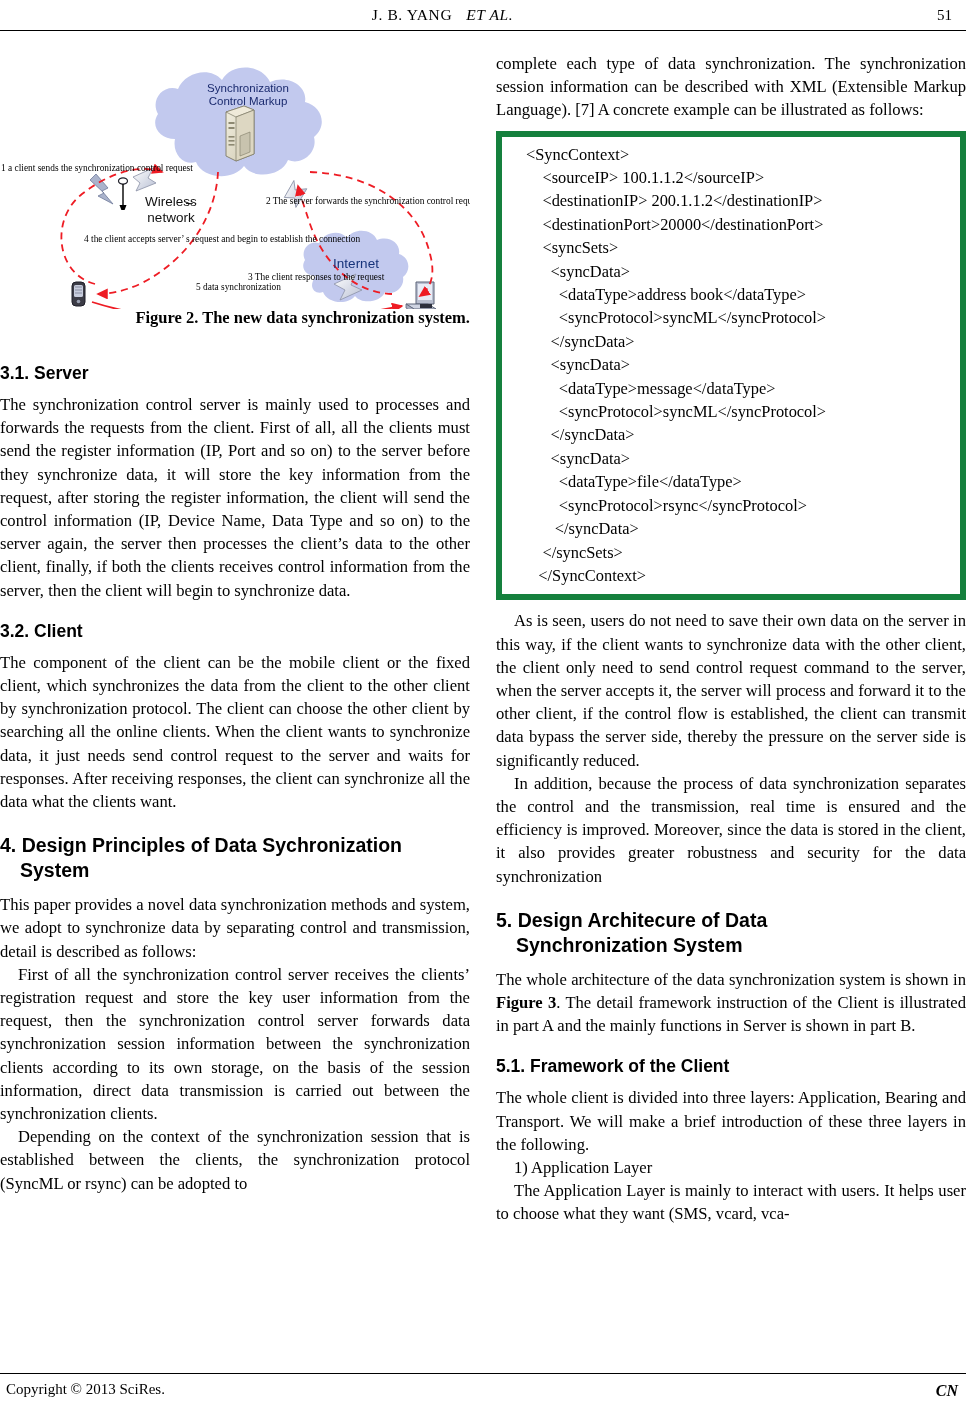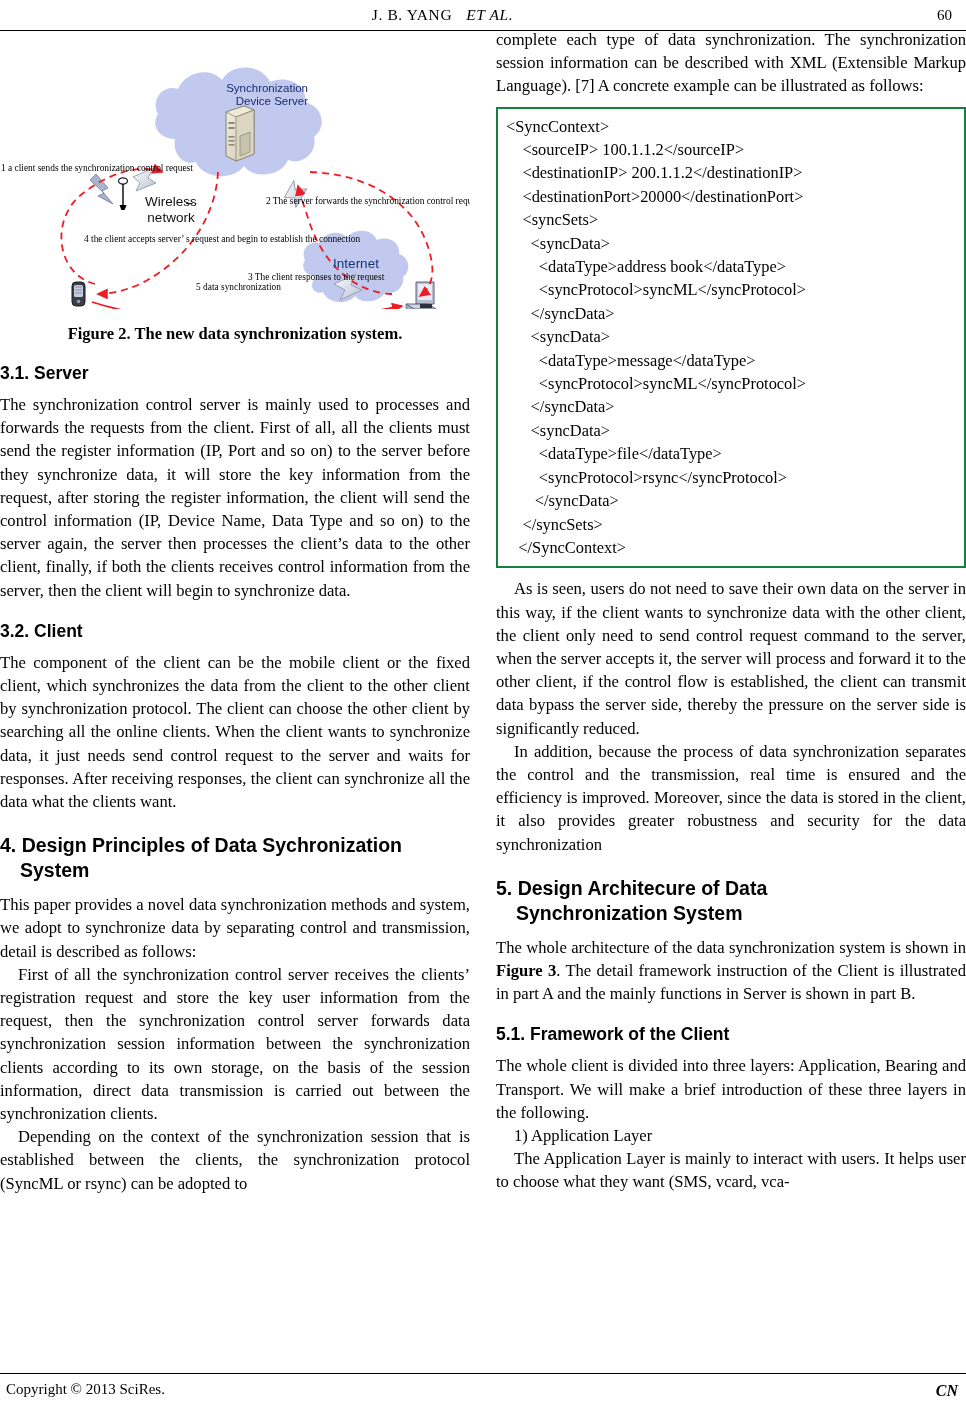--- a/index.html
+++ b/index.html
@@ -56,21 +56,21 @@
   
   #col-left {
     position: absolute;
     left: 0px;
     top: 44px;
     width: 470px;
   }
   #col-right {
     position: absolute;
     left: 496px;
-    top: 28px;
+    top: 52px;
     width: 470px;
   }
 
   p.body {
     margin: 0 0 0 0;
     font-size: 16.6px;
     line-height: 23.2px;
     text-align: justify;
     text-justify: inter-word;
     hyphens: none;
@@ -100,23 +100,23 @@
     height: 300px;
   }
   #fig2-canvas {
     position: absolute;
     left: 0; top: 0;
     width: 470px; height: 265px;
   }
   #fig2-caption {
     position: absolute;
     left: 0;
-    top: 280px;
+    top: 264px;
     width: 470px;
-    text-align: center;
+    text-align: right;
     font-family: "Liberation Serif", serif;
     font-weight: bold;
     font-size: 16.5px;
   }
   .fig-label {
     position: absolute;
     font-family: "Liberation Serif", serif;
     font-size: 9.4px;
     color: #000;
     white-space: nowrap;
@@ -142,22 +142,22 @@
   }
   #fig2-clip {
     position: absolute;
     left: 0; top: 0;
     width: 470px; height: 265px;
     overflow: hidden;
   }
 
   
   #code-box {
-    border: 2px solid #15803d;
-    padding: 6px 8px 7px 8px;
+    border: 6px solid #15803d;
+    padding: 6px 8px 7px 24px;
     margin: 9px 0 0 0;
     background: #fff;
   }
   #code-box .code-line {
     font-family: "Liberation Serif", serif;
     font-size: 16.4px;
     line-height: 23.4px;
     white-space: pre;
   }
 
@@ -185,21 +185,21 @@
     font-weight: bold;
   }
 </style>
 </head>
 <body>
 
 <div id="running-head">
   <div class="rh-title">
     <span>J. B. YANG</span><span class="rh-et-al">ET   AL.</span>
   </div>
-  <div class="rh-page">60</div>
+  <div class="rh-page">51</div>
 </div>
 <div id="rule-top"></div>
 
 <div id="col-left">
 
   <div id="figure-2">
     <div id="fig2-clip">
       <svg id="fig2-canvas" viewBox="0 0 470 265" xmlns="http://www.w3.org/2000/svg">
         <defs>
           <marker id="redArrow" markerWidth="7" markerHeight="7" refX="5.4" refY="3" orient="auto">
@@ -299,23 +299,23 @@
 
         <path d="M310,128 C370,130 418,160 430,210 C436,232 430,245 420,252" fill="none" stroke="#ee1c24" stroke-width="1.8" stroke-dasharray="7,5" marker-end="url(#redArrow)"></path>
 
         <path d="M392,250 C350,248 322,215 310,180 C304,162 300,150 298,142" fill="none" stroke="#ee1c24" stroke-width="1.8" stroke-dasharray="7,5" marker-end="url(#redArrow)"></path>
 
         <path d="M218,128 C216,170 190,215 140,240 C122,248 108,250 98,250" fill="none" stroke="#ee1c24" stroke-width="1.8" stroke-dasharray="7,5" marker-end="url(#redArrow)"></path>
 
         <path d="M92,258 C180,286 300,282 402,262" fill="none" stroke="#ee1c24" stroke-width="1.8" marker-end="url(#redArrowSolid)"></path>
       </svg>
 
-      <div class="fig-cloud-label" style="left:188px; top:38px; width:120px;text-align:right;">
+      <div class="fig-cloud-label" style="left:188px; top:38px; width:120px;">
         <span>Synchronization</span><br>
-        <span>Device Server</span>
+        <span>Control Markup</span>
       </div>
 
       <div class="fig-net-label" style="left:316px; top:212px; width:80px; color:#16337a;">Internet</div>
 
       <div class="fig-net-label" style="left:131px; top:150px; width:80px;">
         <span>Wireless</span><br>
         <span>network</span>
       </div>
       <div style="position:absolute; left:186px; top:152px; font-size:12px; font-family:'Liberation Sans',sans-serif;">–</div>
 

